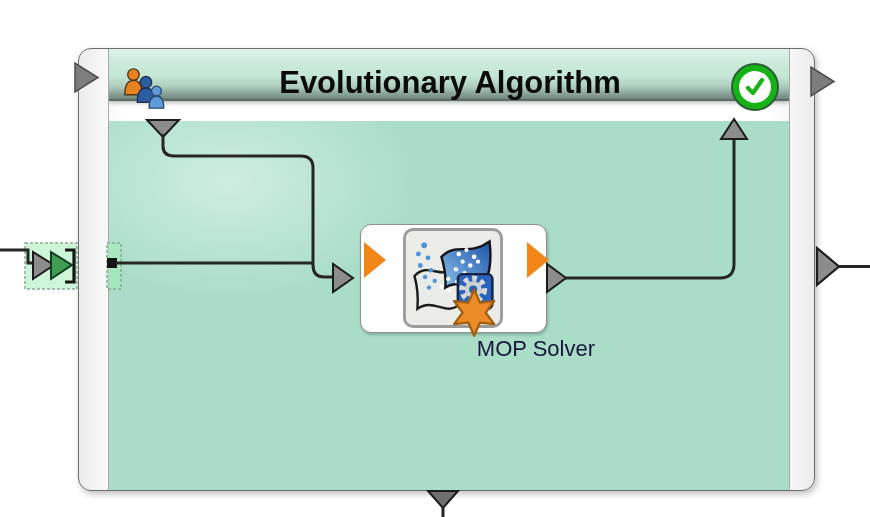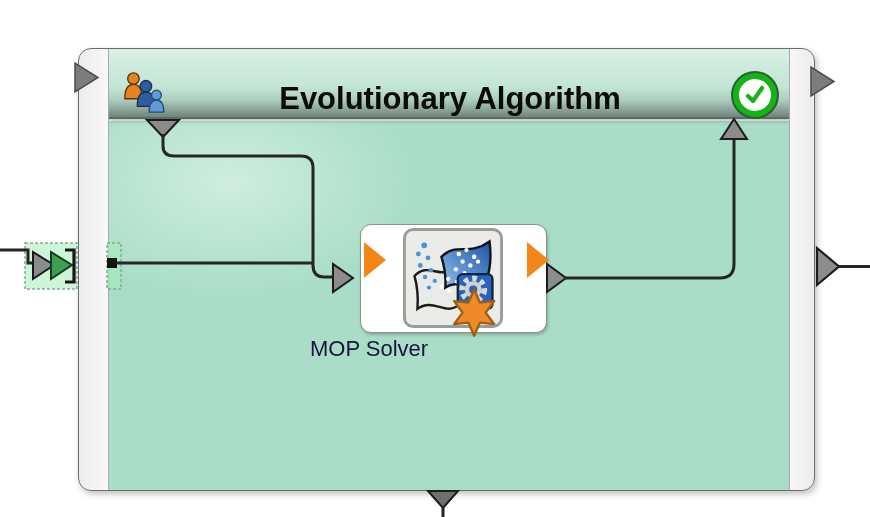--- a/index.html
+++ b/index.html
@@ -5,41 +5,41 @@
   html,body{margin:0;padding:0;background:#fff;}
   #canvas{position:relative;width:870px;height:517px;background:#ffffff;overflow:hidden;
           font-family:"Liberation Sans", sans-serif;}
   
   .sys-node{position:absolute;left:78px;top:48px;width:735px;height:441px;
     background:linear-gradient(to right,#ececec,#ffffff 6%,#ffffff 94%,#ececec);
     border:1.5px solid #6d6d6d;border-radius:13px;
     box-shadow:2px 3px 6px rgba(0,0,0,0.25);}
   .sys-center{position:absolute;left:29px;right:24px;top:0;bottom:0;
     border-left:1px solid #a9a9a9;border-right:1px solid #a9a9a9;overflow:hidden;}
-  .sys-header{position:absolute;left:0;right:0;top:0;height:70px;
+  .sys-header{position:absolute;left:0;right:0;top:0;height:52px;
     background:linear-gradient(to bottom,#ddf2e7 0%,#cbeadb 30%,#c3e6d5 55%,#aecdbd 75%,#8da79b 88%,#71857c 100%);
     border-bottom:2px solid #5c6c65;box-shadow:0 2px 4px rgba(50,70,60,0.35);
-    display:flex;align-items:flex-end;padding:0 12px;box-sizing:border-box;}
+    display:flex;align-items:flex-start;padding:16px 12px;box-sizing:border-box;}
   .sys-title{flex:1;text-align:center;font-size:31px;font-weight:bold;color:#0b0b0b;
     white-space:nowrap;letter-spacing:0px;}
   .pawns{width:46px;height:48px;flex:0 0 auto;}
   .badge{flex:0 0 auto;width:32px;height:32px;background:#ffffff;border:6px solid #16b316;
     border-radius:50%;box-shadow:0 0 0 2px #2c5e34;display:flex;align-items:center;justify-content:center;}
   .sys-body{position:absolute;left:0;right:0;top:72px;bottom:0;
     background:radial-gradient(ellipse 270px 170px at 120px 60px,rgba(236,250,243,0.55),rgba(236,250,243,0) 70%),#a9ddc8;}
   
   .mop-node{position:absolute;left:360px;top:224px;width:185px;height:107px;background:#ffffff;
     border:1px solid #8f8f8f;border-radius:11px;box-shadow:1px 2px 3px rgba(0,0,0,0.22);}
   .mop-iconbox{position:absolute;left:42px;top:3px;width:100px;height:100px;}
   .mop-iconbox svg{overflow:visible;}
   .port-tri{position:absolute;width:0;height:0;border-top:18px solid transparent;
     border-bottom:18px solid transparent;border-left:22px solid #f28618;}
   .port-left{left:3px;top:17px;}
   .port-right{right:-3px;top:17px;}
-  .mop-label{position:absolute;left:310px;top:336px;width:285px;text-align:left;
+  .mop-label{position:absolute;left:310px;top:336px;width:285px;text-align:right;
     font-size:22px;color:#16163a;}
   svg.overlay{position:absolute;left:0;top:0;z-index:5;}
 </style>
 </head>
 <body>
 
 <div id="canvas">
 
   <div class="sys-node">
     <div class="sys-center">

